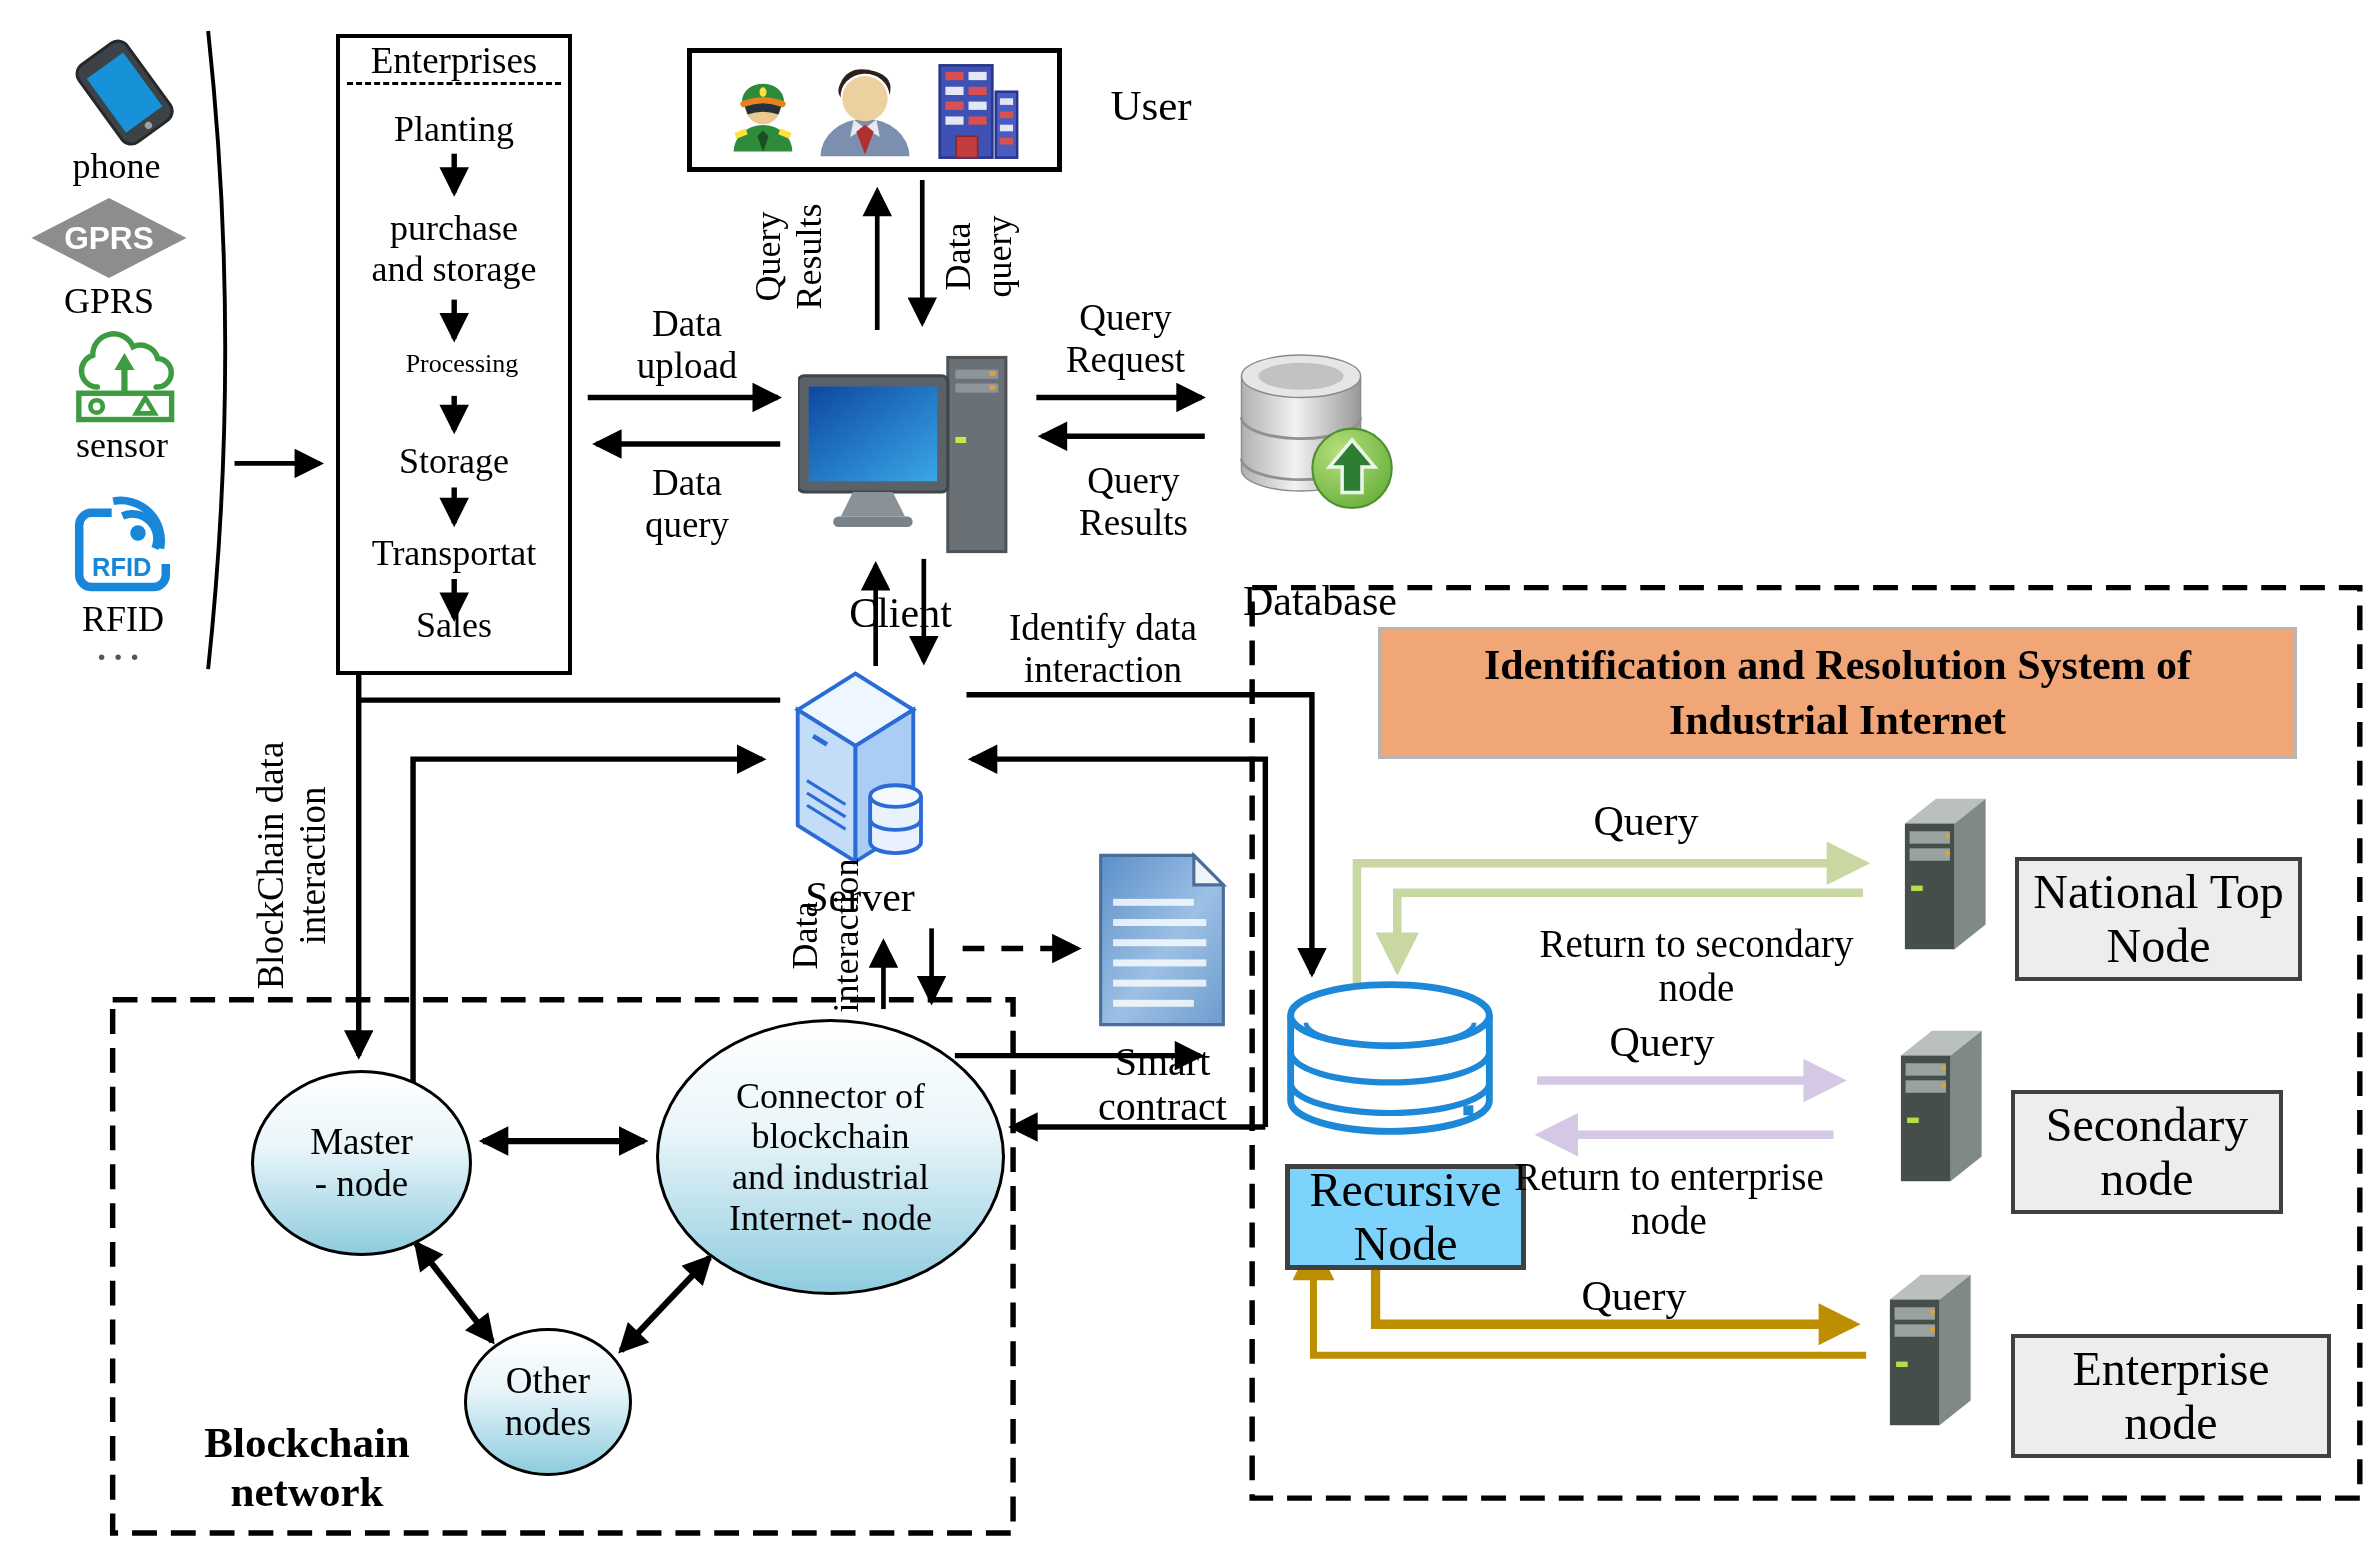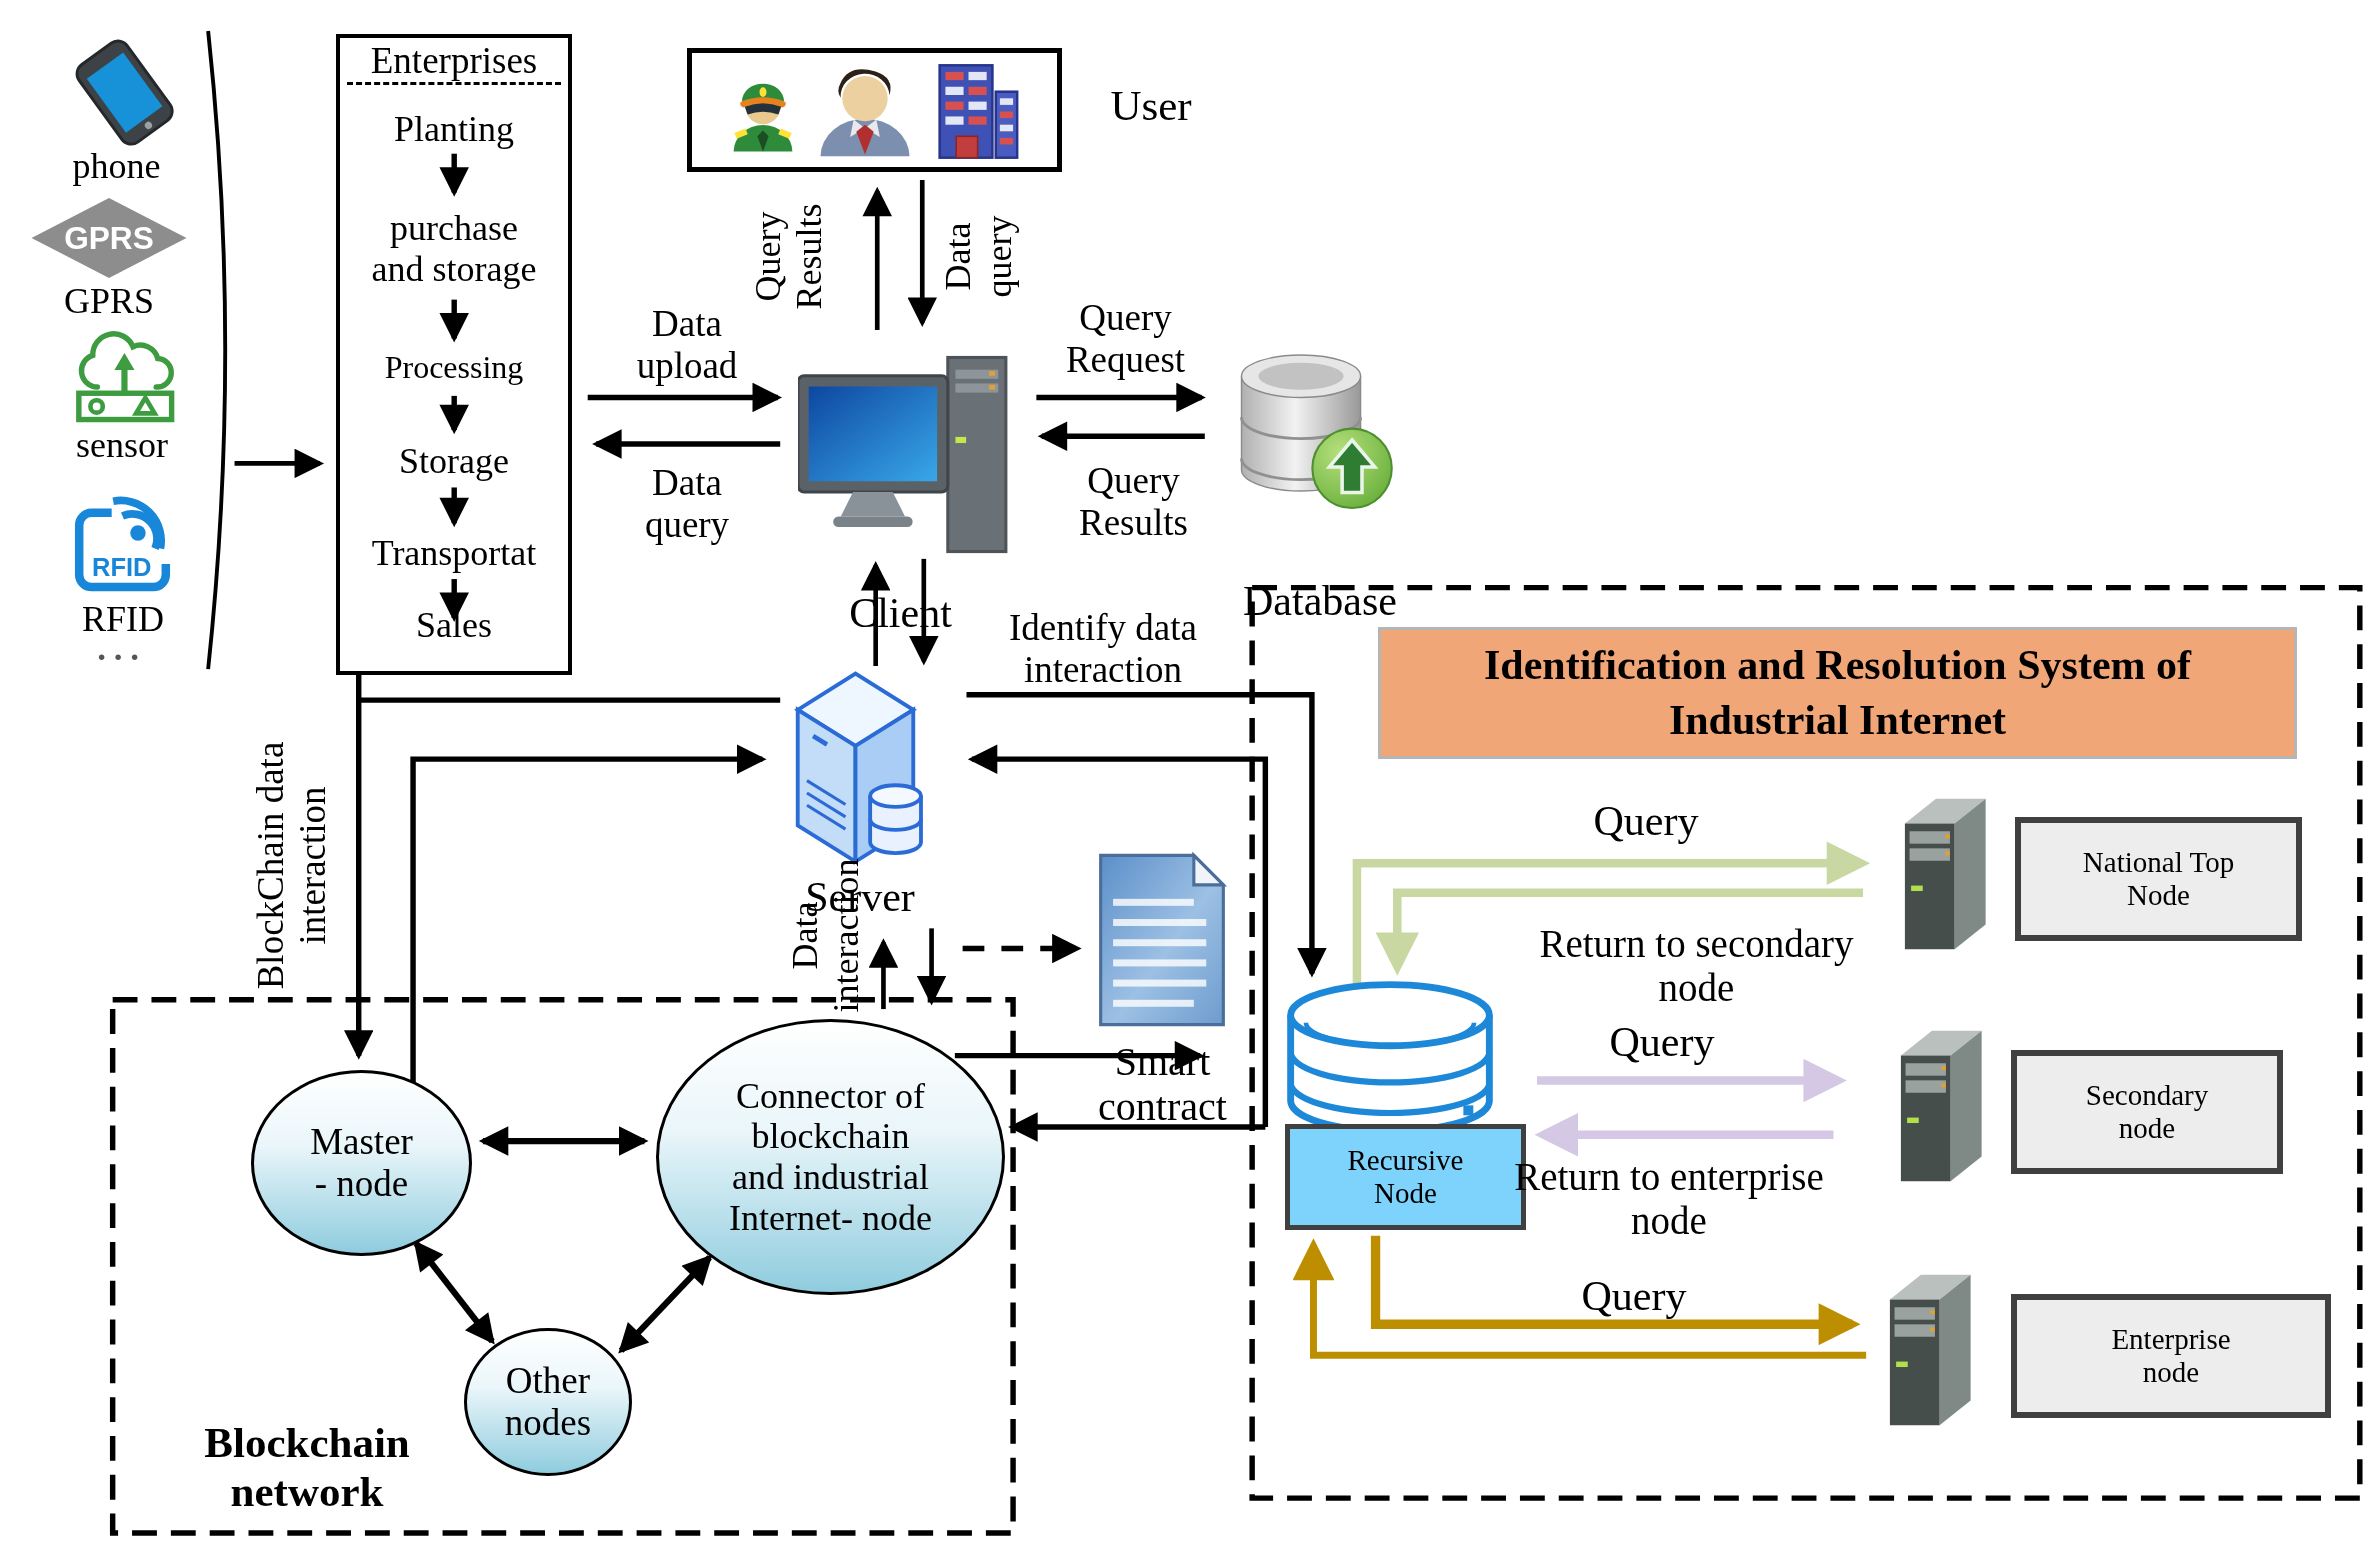--- a/index.html
+++ b/index.html
@@ -2,22 +2,22 @@
 <html style="font-size:12.4px"><head>
 <meta charset="utf-8">
 <style>
   html,body{margin:0;padding:0;background:#fff;}
   #canvas{position:relative;width:2377px;height:1547px;background:#fff;overflow:hidden;
           font-family:"Liberation Serif","DejaVu Serif",serif;color:#000;}
   .abs{position:absolute;}
   .txt{white-space:pre-line;text-align:center;line-height:1.13;}
   .rot{transform:rotate(-90deg);transform-origin:50% 50%;}
   .box-solid{border:4.7px solid #000;box-sizing:border-box;}
-  .nodebox{background:#ededed;border:6px solid #404040;box-sizing:border-box;
-           display:flex;align-items:center;justify-content:center;font-size:29px;}
+  .nodebox{background:#ededed;border:4px solid #404040;box-sizing:border-box;
+           display:flex;align-items:center;justify-content:center;font-size:48px;margin-top:40px;}
   .ellipse{border-radius:50%;border:3.1px solid #000;box-sizing:border-box;
            background:linear-gradient(to bottom,#ffffff 0%,#eaf6fa 40%,#8fccde 100%);
            display:flex;align-items:center;justify-content:center;}
   .qlabel{font-size:42px;}
   svg text{font-family:"Liberation Sans",sans-serif;}
 </style>
 </head>
 <body>
 
 <div id="canvas">
@@ -131,21 +131,21 @@
   </svg>
   <div class="abs txt" style="left:61px;top:599px;width:124px;font-size:36px">RFID</div>
   <div class="abs txt" style="left:78px;top:618px;width:85px;font-size:47px;letter-spacing:4.7px;color:#555">...</div>
 
   <div class="abs box-solid" style="left:336px;top:34px;width:236px;height:641px"></div>
   <div class="abs txt" style="left:336px;top:40px;width:236px;font-size:37px">Enterprises</div>
   <div class="abs" style="left:347px;top:82px;width:214px;border-top:3.9px dashed #000"></div>
   <div class="abs txt" style="left:336px;top:109px;width:236px;font-size:36px">Planting</div>
   <div class="abs txt" style="left:336px;top:208px;width:236px;font-size:36px">purchase
 and storage</div>
-  <div class="abs txt" style="left:336px;top:349px;width:236px;font-size:32px">Processing</div>
+  <div class="abs txt" style="left:344px;top:349px;width:236px;font-size:26px">Processing</div>
   <div class="abs txt" style="left:336px;top:441px;width:236px;font-size:36px">Storage</div>
   <div class="abs txt" style="left:336px;top:533px;width:236px;font-size:36px">Transportat</div>
   <div class="abs txt" style="left:336px;top:605px;width:236px;font-size:36px">Sales</div>
 
   <div class="abs txt" style="left:613px;top:303px;width:148px;font-size:37px">Data
 upload</div>
   <div class="abs txt" style="left:613px;top:462px;width:148px;font-size:37px">Data
 query</div>
 
   <div class="abs box-solid" style="left:687px;top:48px;width:375px;height:124px;border-width:5.4px"></div>

